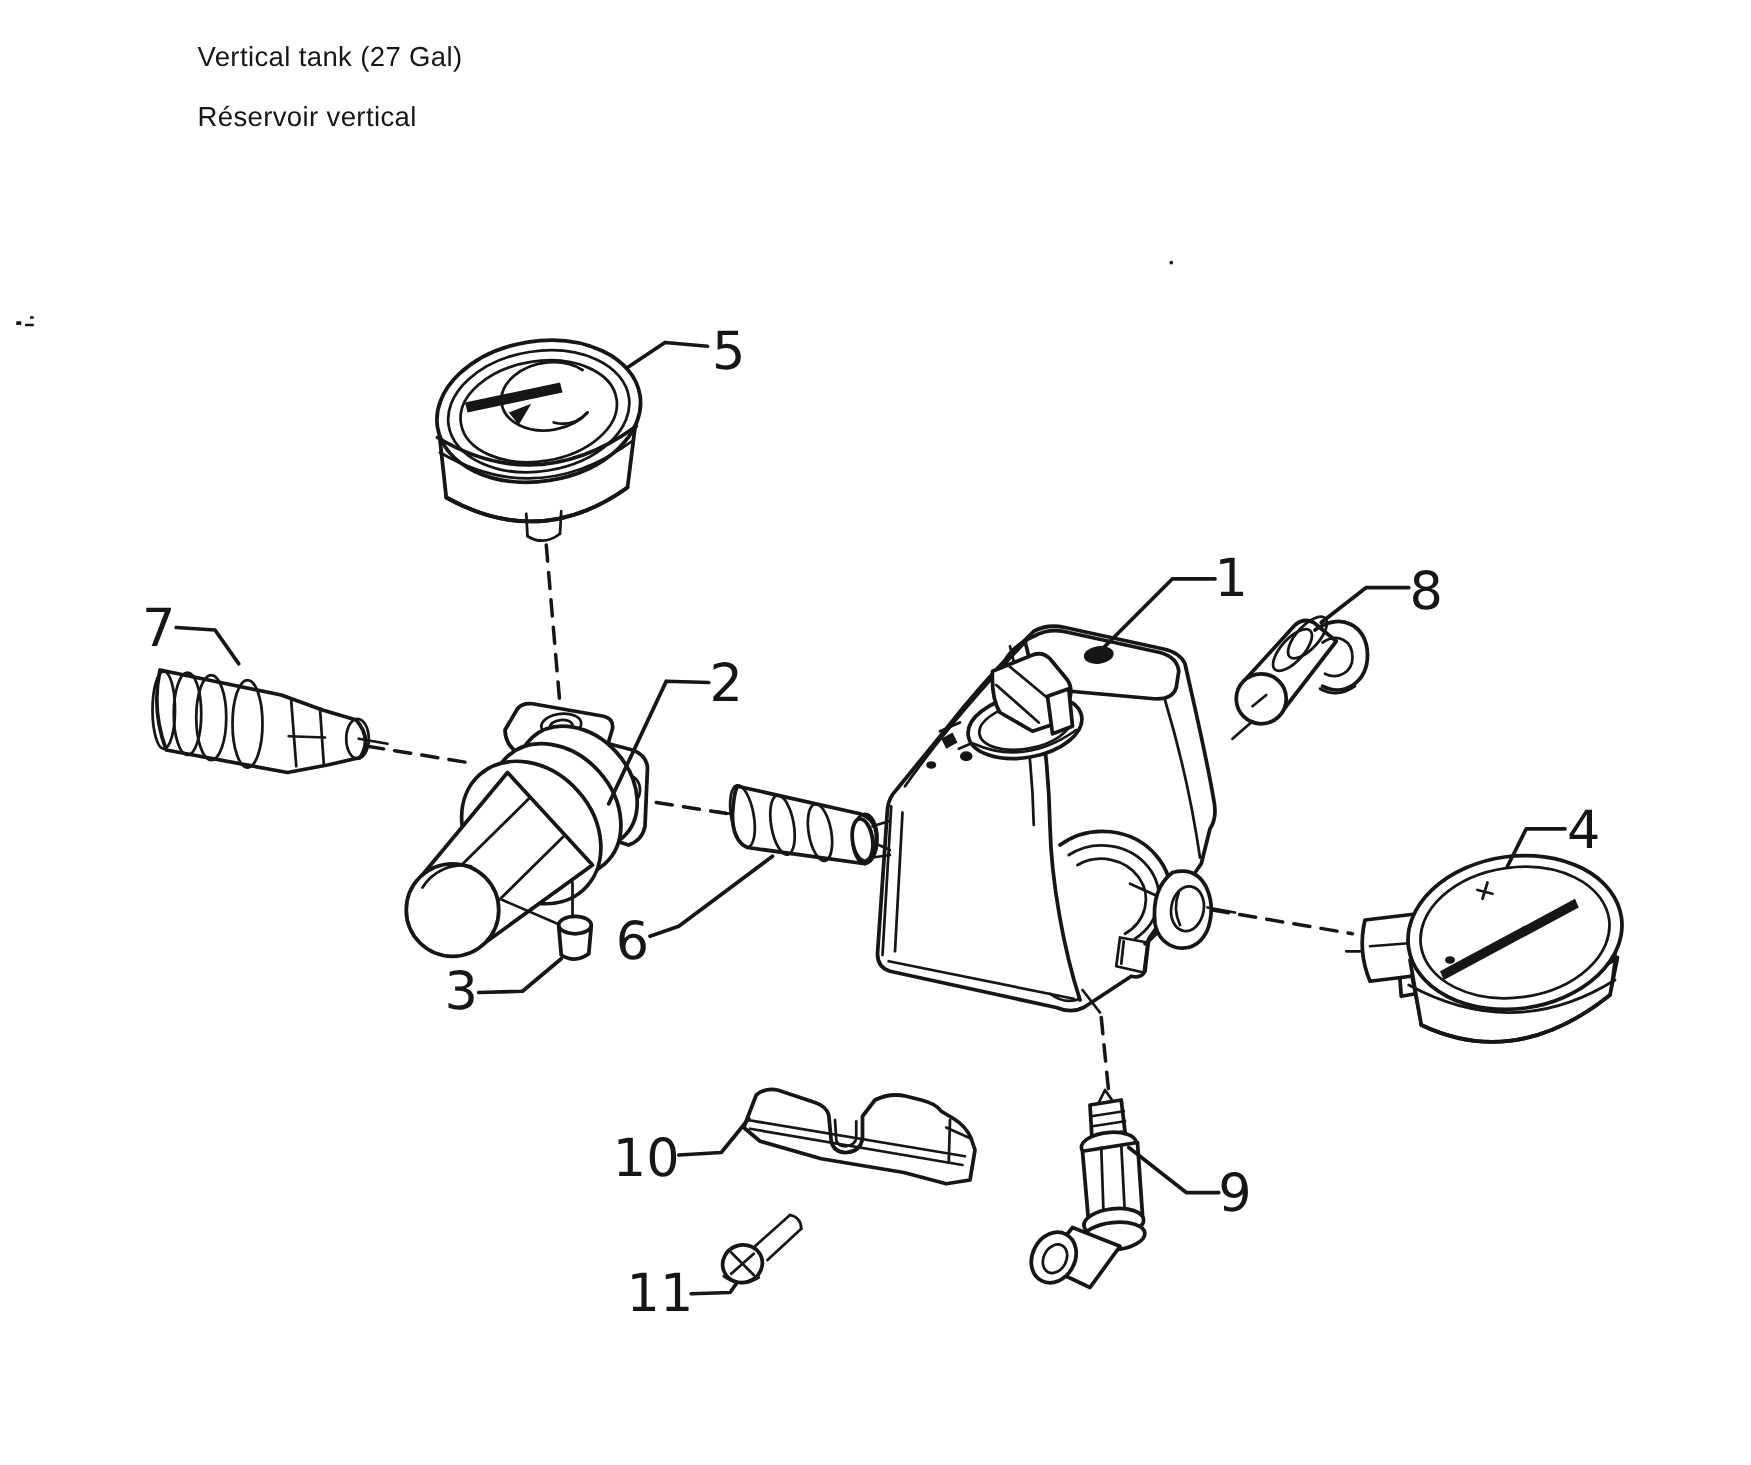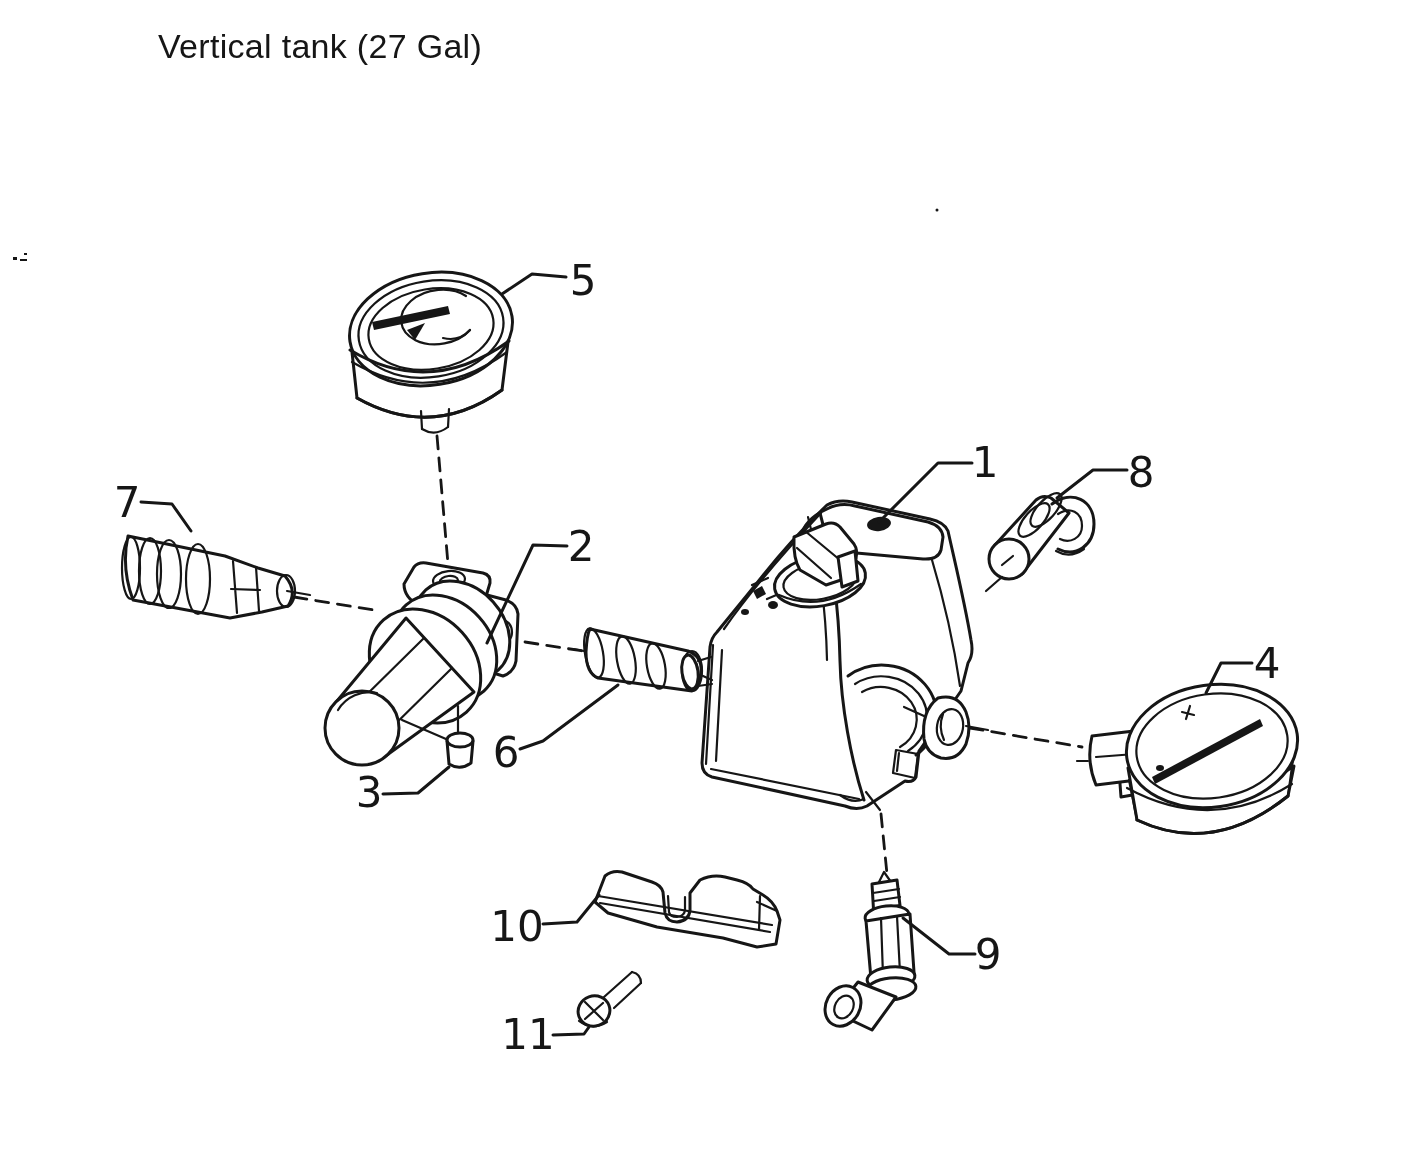--- a/index.html
+++ b/index.html
@@ -3,39 +3,40 @@
 <meta charset="utf-8">
 <style>
   html,body{margin:0;padding:0;}
   body{
     width:1401px;height:1172px;position:relative;
     background:#ffffff;overflow:hidden;
     font-family:"Liberation Sans",sans-serif;
   }
   .title-block{
     position:absolute;left:158px;top:22px;
-    font-size:34px;line-height:48px;color:#161616;
+    font-size:22px;line-height:48px;color:#161616;
     letter-spacing:0.3px;
   }
   svg.diagram{position:absolute;left:0;top:0;}
   .ink{stroke:#161616;fill:none;stroke-width:3;stroke-linecap:round;stroke-linejoin:round;}
   .wf{fill:#ffffff;}
   .bf{fill:#161616;stroke:none;}
   .dash path{stroke-dasharray:13 9;stroke-width:2.8;}
   .thin{stroke-width:2.2;}
   .callout{
     font-family:"DejaVu Sans",sans-serif;font-size:42px;fill:#161616;
     stroke:none;text-anchor:middle;
   }
 </style>
 </head>
 <body>
 
 <div class="title-block">
   <div>Vertical tank (27 Gal)</div>
+  <div>Réservoir vertical</div>
 </div>
 
 <svg class="diagram" width="1401" height="1172" viewBox="0 0 1401 1172">
   <g class="ink">
 
     <g class="dash">
       <path d="M437,436 L448,564"></path>
       <path d="M294,597 L380,611"></path>
       <path d="M525,642 L583,651"></path>
       <path d="M970,728 L1082,747"></path>

